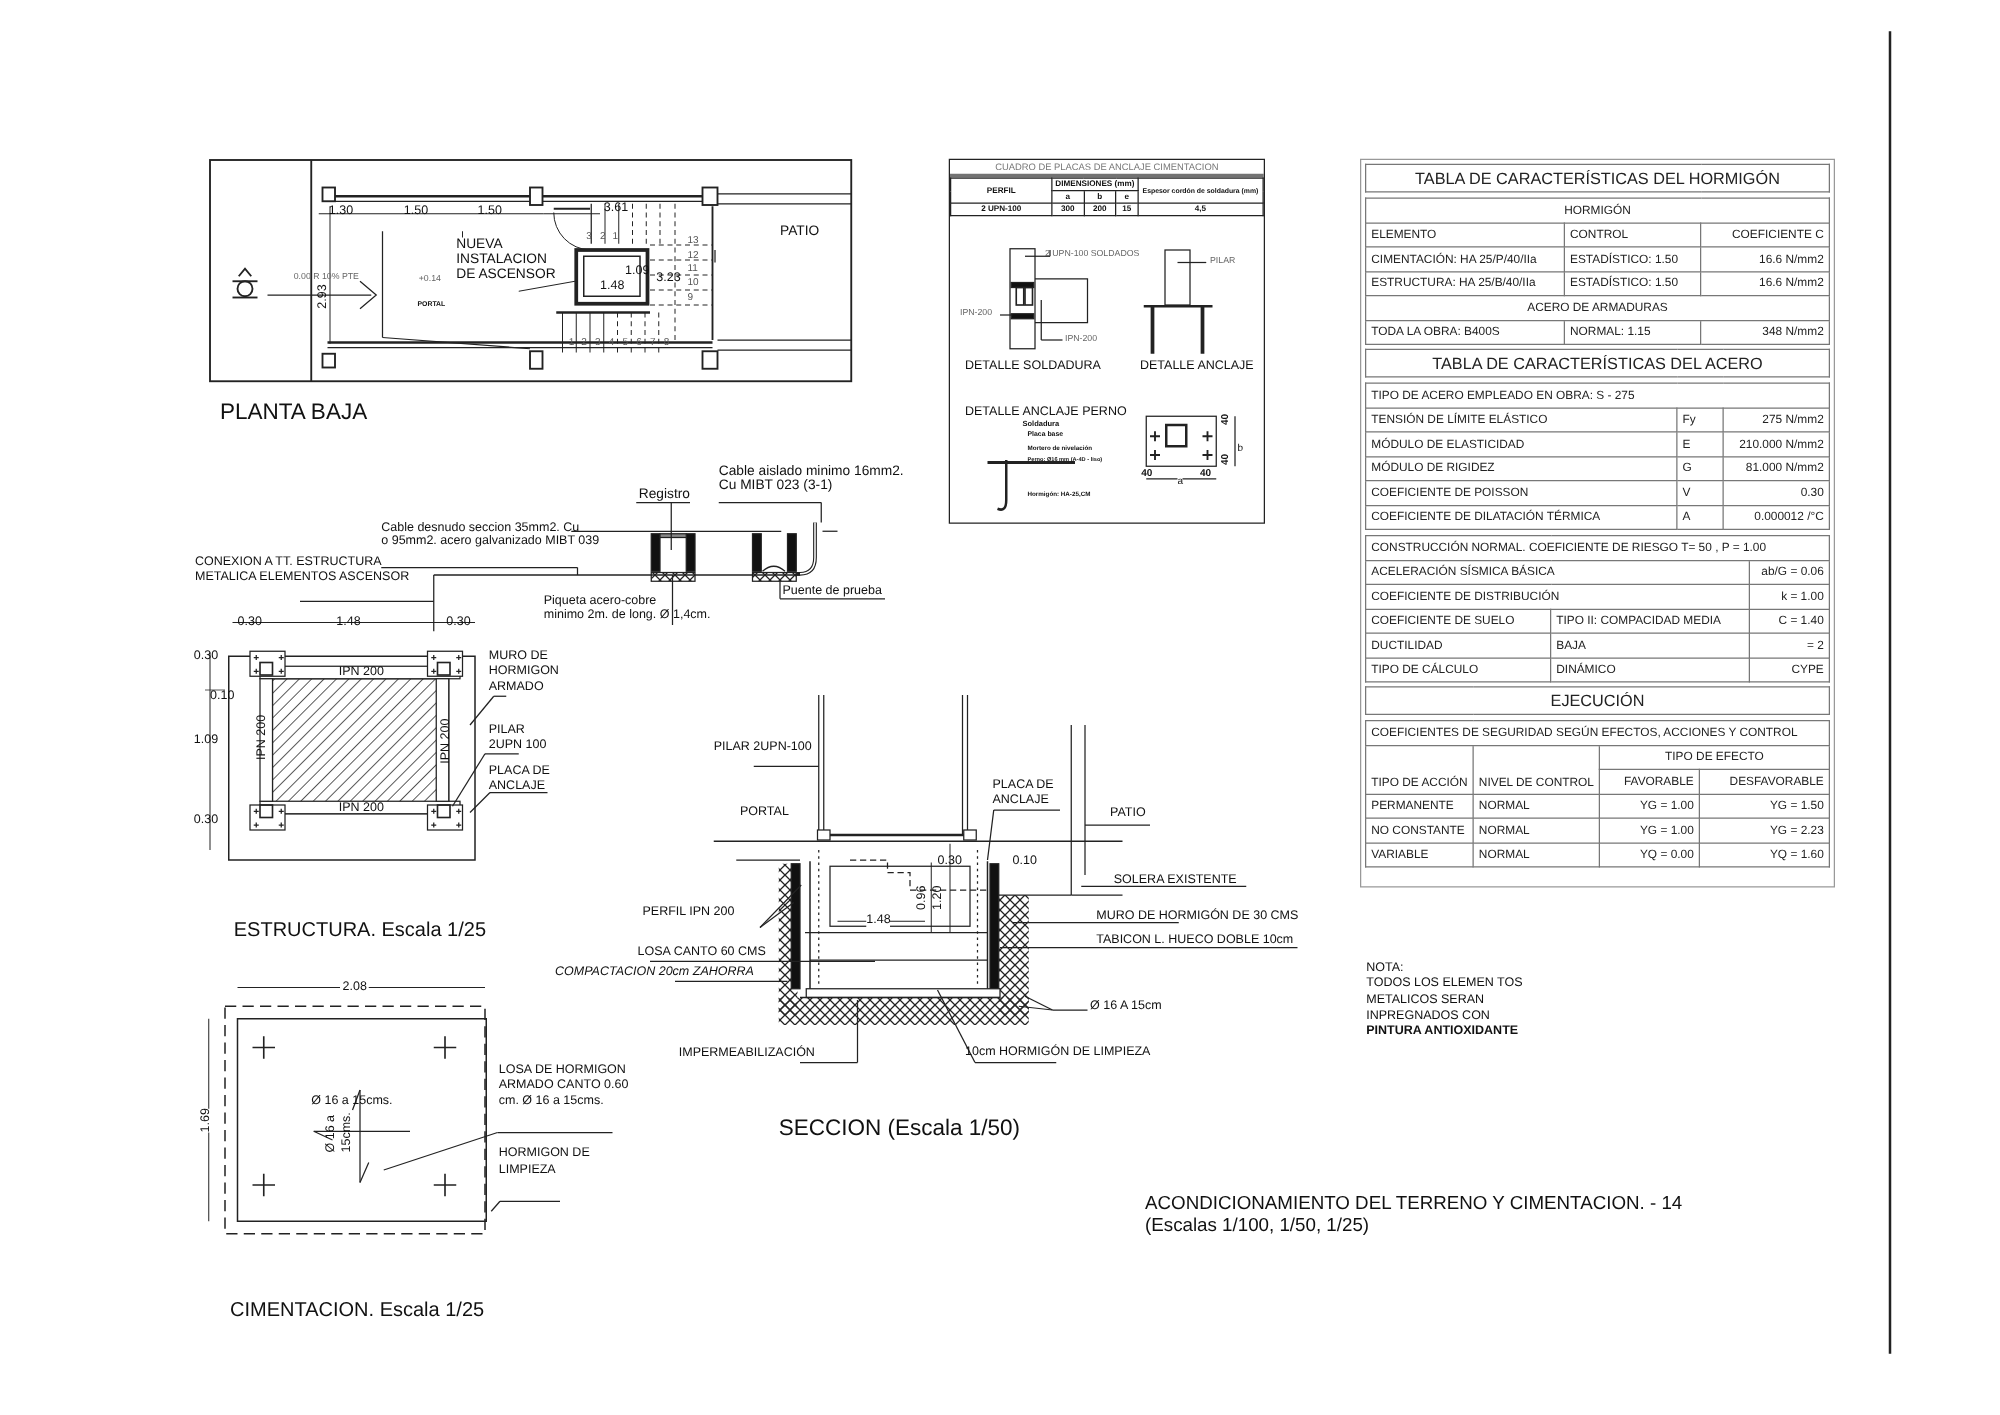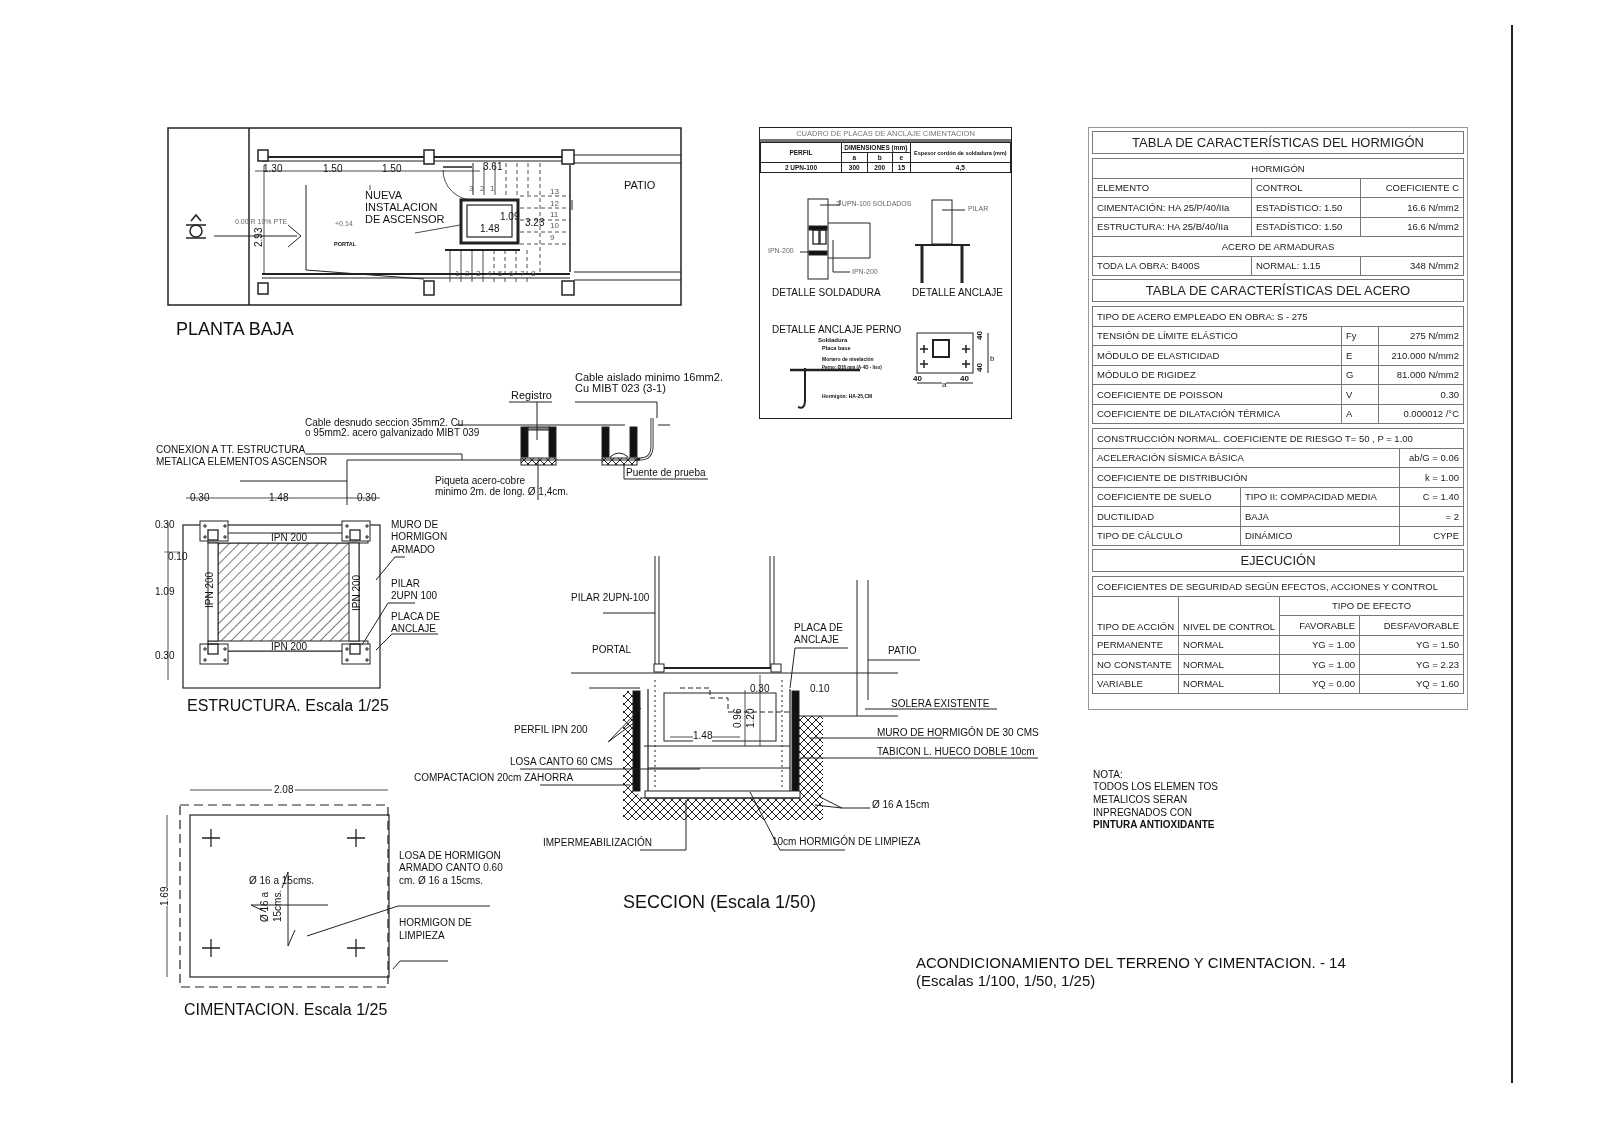--- a/index.html
+++ b/index.html
@@ -2,21 +2,21 @@
 <html><head>
 <meta charset="utf-8">
 <style>
   html,body{margin:0;padding:0;background:#fff;}
   body{width:1600px;height:1132px;position:relative;overflow:hidden;font-family:"Liberation Sans",sans-serif;color:#111;}
   svg{position:absolute;left:0;top:0;}
   .t{position:absolute;white-space:nowrap;font-family:"Liberation Sans",sans-serif;color:#111;line-height:1.05;}
   .tiny{font-size:8px;}
   .sm{font-size:10px;}
   .md{font-size:11px;}
-  .lbl{font-size:16px;}
+  .lbl{font-size:16px;margin-top:39px;}
   .ttl{font-size:18px;}
   .big{font-size:15px;}
   
   .tables{position:absolute;left:1088px;top:127px;width:380px;height:583px;border:1px solid #999;box-sizing:border-box;background:#fff;}
   table.ct{border-collapse:collapse;width:372px;margin-left:3px;font-family:"Liberation Sans",sans-serif;font-size:9.5px;color:#222;}
   table.ct td{border:1px solid #777;padding:0 4px;height:18.5px;white-space:nowrap;}
   .hd{font-size:13px;text-align:center;height:21px !important;}
   .sub{text-align:center;}
   .r{text-align:right;}
   .c{text-align:center;}
@@ -384,21 +384,21 @@
 <div class="t sm" style="left:750px;top:684px;">0.30</div>
 <div class="t sm" style="left:810px;top:684px;">0.10</div>
 <div class="t sm" style="left:733px;top:728px;transform:rotate(-90deg);transform-origin:left top;">0.96</div>
 <div class="t sm" style="left:746px;top:728px;transform:rotate(-90deg);transform-origin:left top;">1.20</div>
 <div class="t sm" style="left:693px;top:731px;background:#fff;">1.48</div>
 <div class="t sm" style="left:891px;top:699px;">SOLERA EXISTENTE</div>
 <div class="t sm" style="left:877px;top:728px;">MURO DE HORMIGÓN DE 30 CMS</div>
 <div class="t sm" style="left:877px;top:747px;">TABICON L. HUECO DOBLE 10cm</div>
 <div class="t sm" style="left:514px;top:725px;">PERFIL IPN 200</div>
 <div class="t sm" style="left:510px;top:757px;">LOSA CANTO 60 CMS</div>
-<div class="t sm" style="left:414px;top:773px;">COMPACTACION 20cm ZAHORRA</div>
+<div class="t sm" style="left:444px;top:773px;font-style:italic;">COMPACTACION 20cm ZAHORRA</div>
 <div class="t sm" style="left:872px;top:800px;">Ø 16  A 15cm</div>
 <div class="t sm" style="left:543px;top:838px;">IMPERMEABILIZACIÓN</div>
 <div class="t sm" style="left:772px;top:837px;">10cm HORMIGÓN DE LIMPIEZA</div>
 <div class="t ttl" style="left:623px;top:893px;">SECCION  (Escala 1/50)</div>
 
 <div class="anchor">
   <div style="font-size:7.5px;text-align:center;color:#777;height:11px;line-height:11px;border-bottom:3px solid #737373;">CUADRO DE PLACAS DE ANCLAJE CIMENTACION</div>
   <table class="at">
     <tbody>
         <tr>

